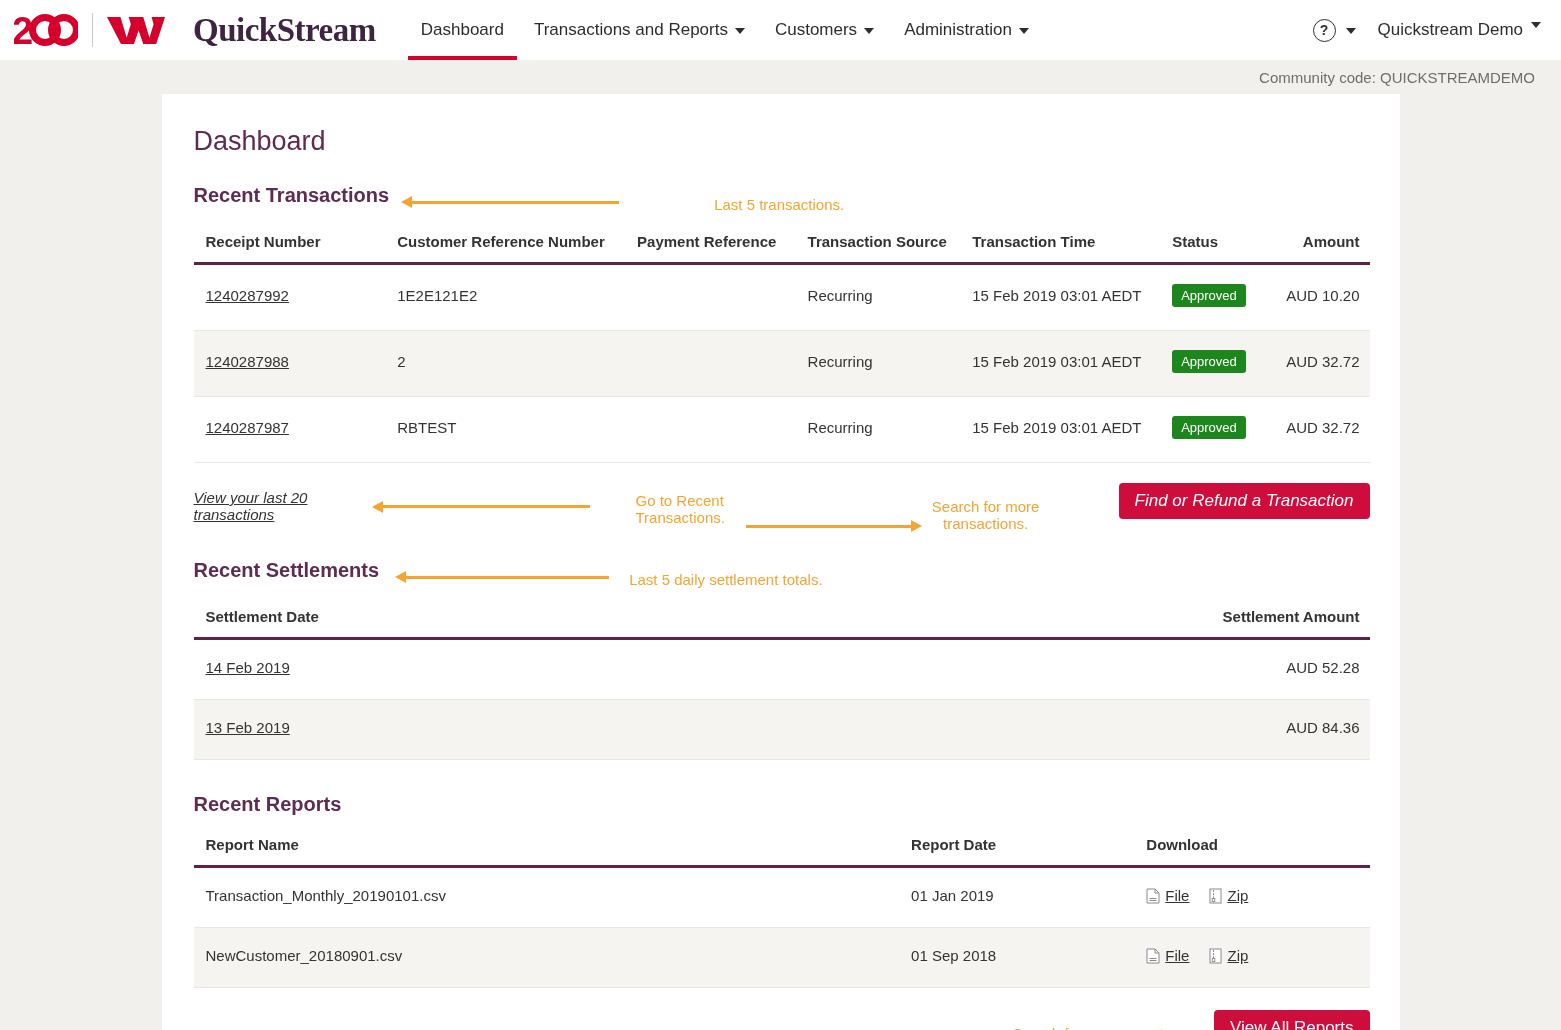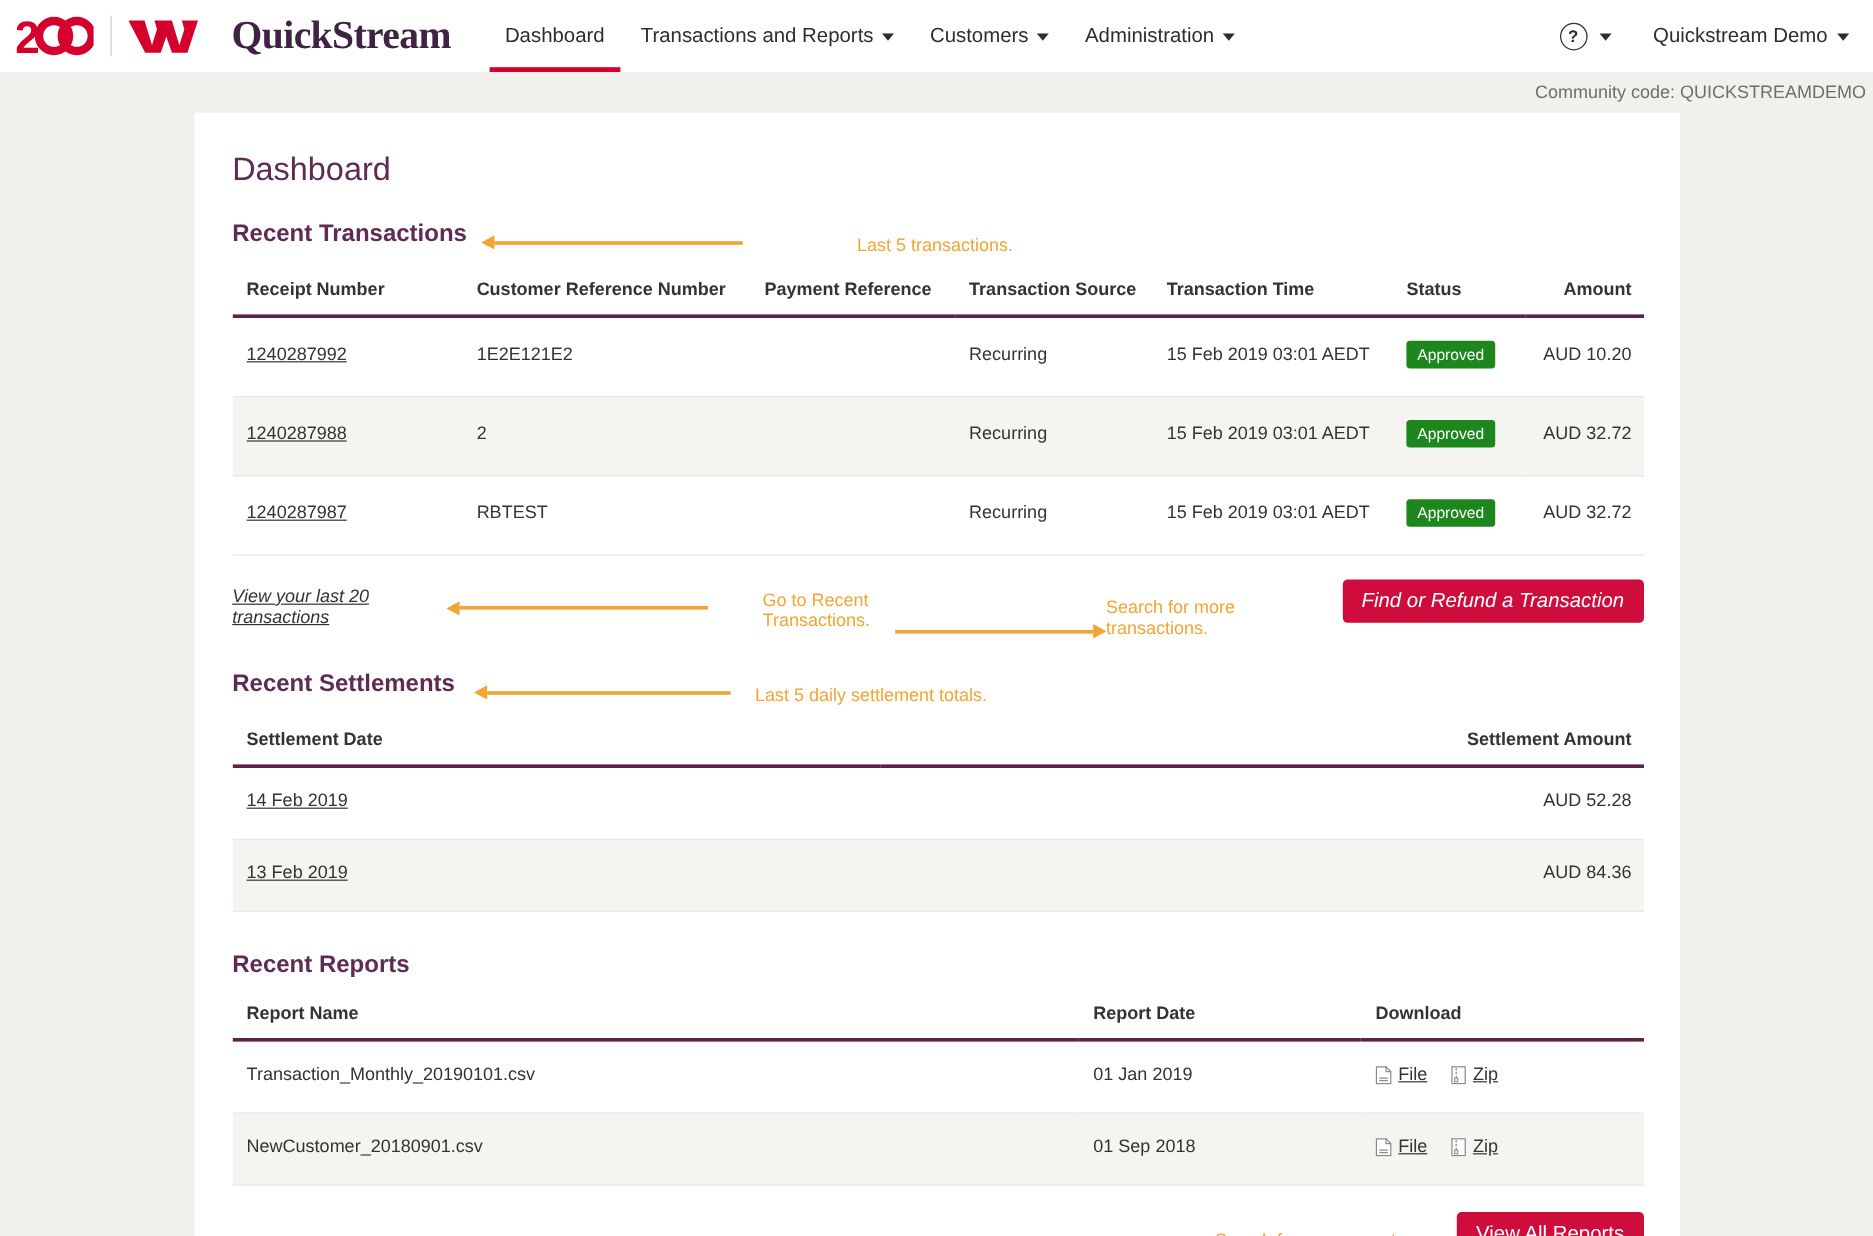--- a/index.html
+++ b/index.html
@@ -16,24 +16,24 @@
   .topbar{height:60px;background:#fff;display:flex;align-items:center;padding:0 20px 0 14px;}
   .brand{display:flex;align-items:center;gap:14px;}
   .brand-divider{width:1px;height:34px;background:#c9c9c9;}
   .brand-name{font-family:"Liberation Serif",serif;font-size:33px;font-weight:700;color:var(--logo_purple);letter-spacing:-0.5px;margin-left:14px;}
   .nav{display:flex;align-items:stretch;height:60px;margin-left:32px;gap:4px;}
   .nav-item{display:flex;align-items:center;gap:7px;padding:0 13px;font-size:17px;color:#2d2d2d;cursor:pointer;border-bottom:4px solid transparent;padding-top:4px;}
   .nav-item.active{border-bottom:4px solid var(--brand_red);}
   .caret{width:0;height:0;border-left:5px solid transparent;border-right:5px solid transparent;border-top:6px solid #2d2d2d;margin-top:2px;}
   .top-right{margin-left:auto;display:flex;align-items:center;gap:14px;}
   .help-circle{width:23px;height:23px;border:1.6px solid #2d2d2d;border-radius:50%;display:flex;align-items:center;justify-content:center;font-size:14px;font-weight:700;color:#2d2d2d;}
-  .user-menu{display:flex;align-items:center;gap:8px;font-size:17px;color:#2d2d2d;cursor:pointer;margin-left:21px;}
+  .user-menu{display:flex;gap:8px;font-size:17px;color:#2d2d2d;cursor:pointer;margin-left:8px;}
   
   .page-bg{background:var(--page_bg);}
-  .community-bar{height:34px;display:flex;align-items:center;justify-content:flex-end;padding:0 6px;color:#6e6e6e;font-size:15px;}
+  .community-bar{height:34px;display:flex;align-items:center;justify-content:flex-end;padding:0 26px;color:#6e6e6e;font-size:15px;}
   
   .card{width:1238px;margin:0 auto;background:#fff;min-height:840px;padding:22px 30px 30px 32px;}
   h1.page-title{font-size:27px;font-weight:400;color:var(--heading_purple);margin:10px 0 26px 0;}
   .section-head{display:flex;align-items:flex-start;margin-bottom:10px;}
   h2.section-title{font-size:20px;font-weight:700;color:var(--heading_purple);line-height:24px;}
   
   .ann{display:flex;flex-direction:row;color:var(--annotation_orange);font-size:15px;}
   .ann .arrow-row{display:flex;align-items:center;}
   .ah-left{width:0;height:0;border-top:6px solid transparent;border-bottom:6px solid transparent;border-right:11px solid var(--annotation_orange);}
   .ah-right{width:0;height:0;border-top:6px solid transparent;border-bottom:6px solid transparent;border-left:11px solid var(--annotation_orange);}
@@ -180,21 +180,21 @@
     <div class="tx-actions">
       <a class="plain-link view-link">View your last 20 transactions</a>
       <div class="ann" style="margin-left:12px;margin-top:4px;justify-content:flex-end;">
         <div class="arrow-row">
           <span class="ah-left"></span>
             <span class="aline" style="width:207px;"></span>
         </div>
         <span class="caption" style="margin-left:45px;">Go to Recent Transactions.</span>
       </div>
       <div style="flex:1;"></div>
-      <div class="ann" style="align-items:flex-end;margin-top:10px;">
+      <div class="ann" style="align-items:flex-end;margin-top:10px;text-align:center;">
         <div class="arrow-row">
           <span class="aline" style="width:165px;"></span>
             <span class="ah-right"></span>
         </div>
         <span class="caption" style="margin-right:55px;">Search for more transactions.</span>
       </div>
       <button class="btn" style="margin-left:14px;font-style:italic;">Find or Refund a Transaction</button>
     </div>
 
     <div class="section-head sec-mt">

